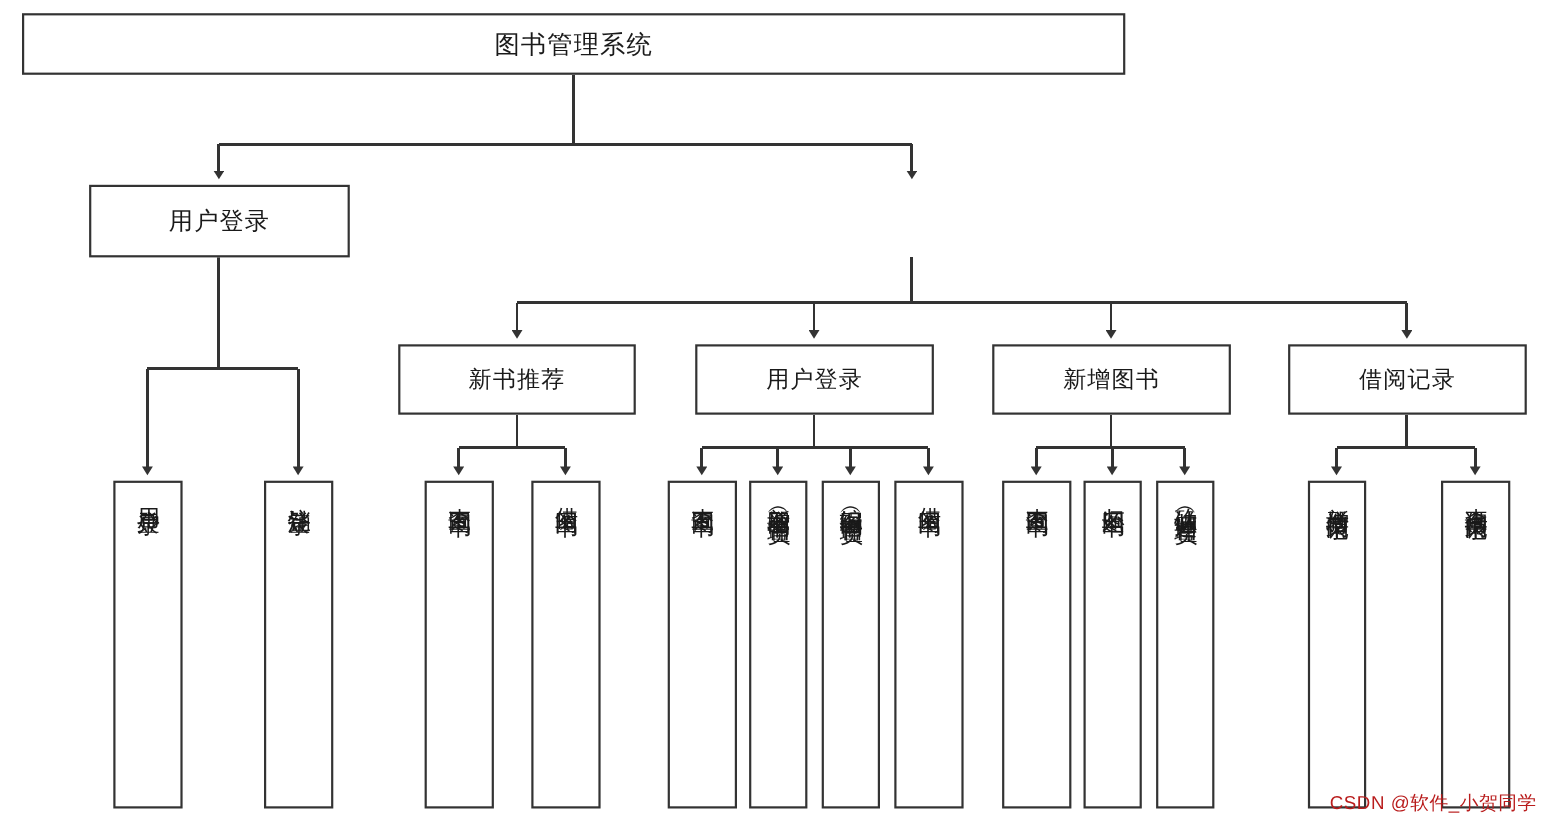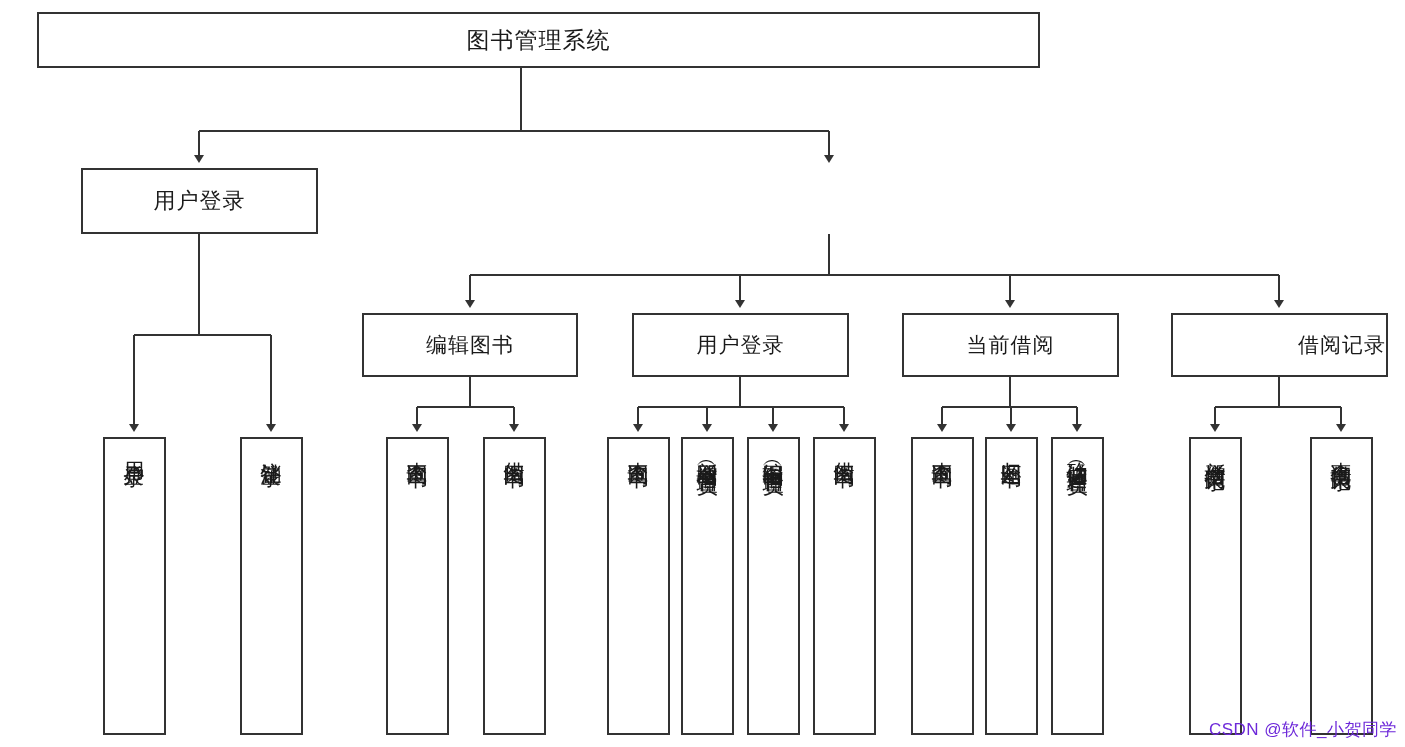--- a/index.html
+++ b/index.html
@@ -60,21 +60,21 @@
   }
   .htext {
     white-space: nowrap;
     letter-spacing: 1px;
   }
   #watermark {
     position: absolute;
     right: 8px;
     bottom: 6px;
     font-size: 17px;
-    color: #6d28d9;
+    color: #b91c1c;
     letter-spacing: 0.5px;
     white-space: nowrap;
     user-select: none;
   }
 </style>
 </head>
 <body>
 
 <div id="canvas">
 
@@ -121,38 +121,38 @@
       <path d="M1011,407 L1011,427" marker-end="url(#arrow)"></path>
       <path d="M1077,407 L1077,427" marker-end="url(#arrow)"></path>
 
       <path d="M1279,377 L1279,407"></path>
       <path d="M1215,407 L1341,407"></path>
       <path d="M1215,407 L1215,427" marker-end="url(#arrow)"></path>
       <path d="M1341,407 L1341,427" marker-end="url(#arrow)"></path>
     </g>
   </svg>
 
-  <div class="node level0" style="left:20px; top:12px; width:1003px; height:56px;margin-left:17px;">
+  <div class="node level0" style="left:20px; top:12px; width:1003px; height:56px;">
     <span class="htext">图书管理系统</span>
   </div>
 
   <div class="node level1" style="left:81px; top:168px; width:237px; height:66px;">
     <span class="htext">用户登录</span>
   </div>
 
   <div class="node level2" style="left:362px; top:313px; width:216px; height:64px;">
-    <span class="htext">编辑图书</span>
+    <span class="htext">新书推荐</span>
   </div>
   <div class="node level2" style="left:632px; top:313px; width:217px; height:64px;">
     <span class="htext">用户登录</span>
   </div>
   <div class="node level2" style="left:902px; top:313px; width:217px; height:64px;">
-    <span class="htext">当前借阅</span>
-  </div>
-  <div class="node level2" style="left:1171px; top:313px; width:217px; height:64px;justify-content:flex-end;">
+    <span class="htext">新增图书</span>
+  </div>
+  <div class="node level2" style="left:1171px; top:313px; width:217px; height:64px;">
     <span class="htext">借阅记录</span>
   </div>
 
   <div class="node leaf" style="left:103px; top:437px; width:63px; height:298px;">
     <span class="vtext">用户登录</span>
   </div>
   <div class="node leaf" style="left:240px; top:437px; width:63px; height:298px;">
     <span class="vtext">注销登录</span>
   </div>
 

